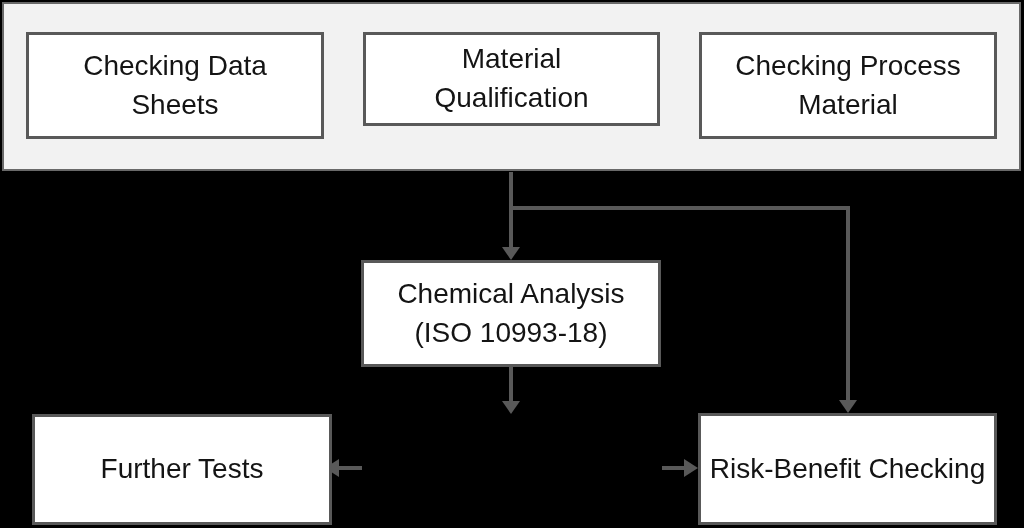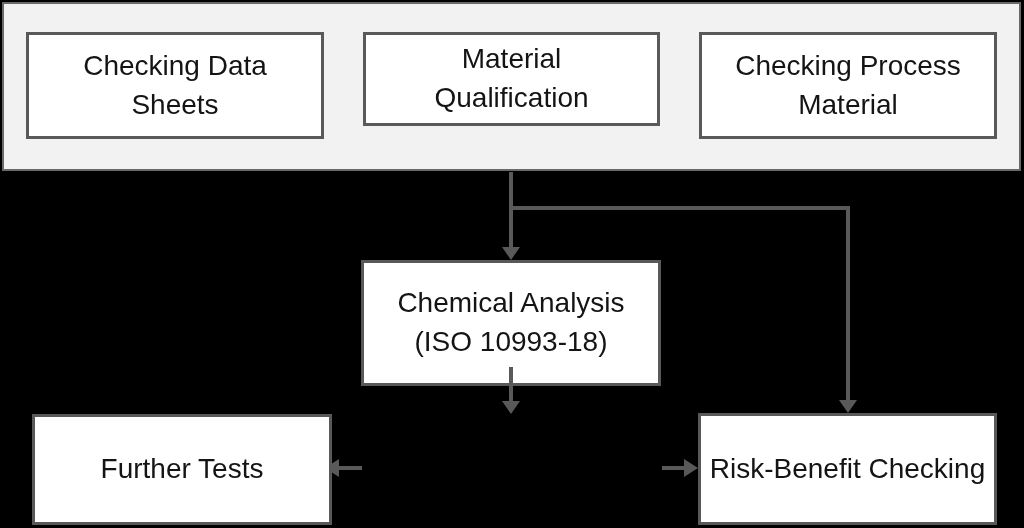--- a/index.html
+++ b/index.html
@@ -38,21 +38,21 @@
     justify-content: center;
     text-align: center;
     color: var(--text);
     font-size: 28px;
     line-height: 1.38;
     white-space: pre-line;
   }
   .n-cds { left: 26px;  top: 32px;  width: 298px; height: 107px; }
   .n-mq  { left: 363px; top: 32px;  width: 297px; height: 94px; }
   .n-cpc { left: 699px; top: 32px;  width: 298px; height: 107px; }
-  .n-ca  { left: 361px; top: 260px; width: 300px; height: 126px; }
+  .n-ca  { left: 361px; top: 260px; width: 300px; height: 107px; }
   .n-ft  { left: 32px;  top: 414px; width: 300px; height: 111px; }
   .n-tra { left: 362px; top: 414px; width: 300px; height: 111px; }
   .n-rba { left: 698px; top: 413px; width: 299px; height: 112px; }
 
   .line { position: absolute; background: var(--arrow); }
   .head { position: absolute; width: 0; height: 0; }
   .head-down {
     border-left: 9px solid transparent;
     border-right: 9px solid transparent;
     border-top: 13px solid var(--arrow);

